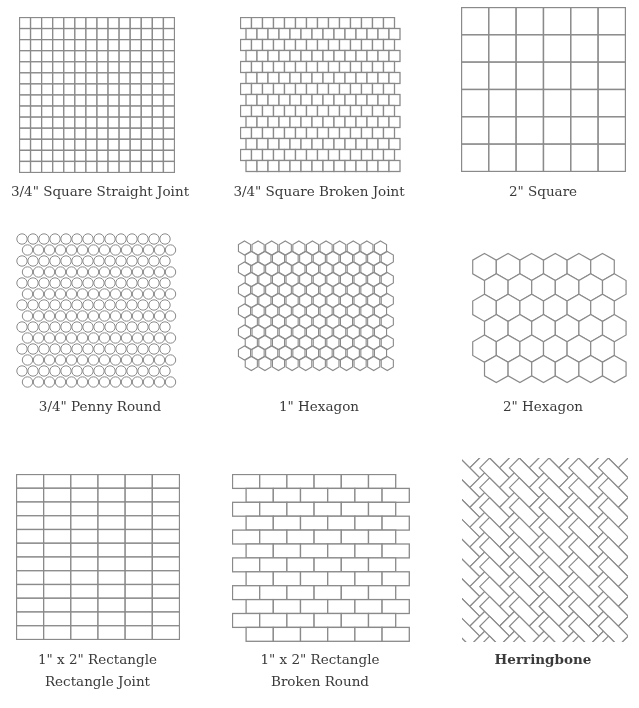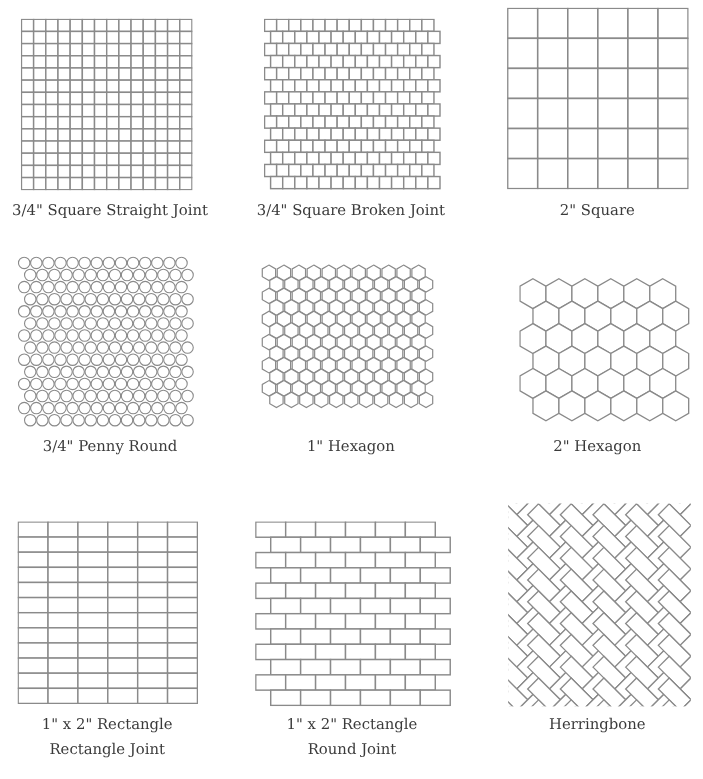--- a/index.html
+++ b/index.html
@@ -1023,25 +1023,25 @@
           <rect x="14.1" y="153.4" width="27.2" height="13.9"></rect>
           <rect x="41.3" y="153.4" width="27.2" height="13.9"></rect>
           <rect x="68.5" y="153.4" width="27.2" height="13.9"></rect>
           <rect x="95.69999999999999" y="153.4" width="27.2" height="13.9"></rect>
           <rect x="122.89999999999999" y="153.4" width="27.2" height="13.9"></rect>
           <rect x="150.1" y="153.4" width="27.2" height="13.9"></rect>
         </g>
     </svg>
     <div class="caption" style="left:7px;width:200px;top:193px;">
       <span>1" x 2" Rectangle</span>
-      <span>Round Joint</span>
+      <span>Broken Round</span>
     </div>
   </div>
 
-  <div class="cell" style="left:426px;top:455px;width:213px;height:253px;">
+  <div class="cell" style="left:426px;top:455px;width:213px;height:253px;font-weight:bold;">
     <svg class="tile-svg" style="left:36px;top:3px;" width="166" height="184" viewBox="0 0 166 184">
       <defs>
           <clipPath id="hb-clip">
             <rect x="0" y="0" width="166" height="184"></rect>
           </clipPath>
         </defs>
       <g id="g-herring" fill="#fff" stroke="#8a8a8a" stroke-width="1.2" clip-path="url(#hb-clip)">
           <polygon points="-71.40,-29.70 -51.60,-9.90 -41.70,-19.80 -61.50,-39.60"></polygon>
           <polygon points="-51.60,-9.90 -31.80,-29.70 -21.90,-19.80 -41.70,0.00"></polygon>
           <polygon points="-41.70,-29.70 -21.90,-9.90 -12.00,-19.80 -31.80,-39.60"></polygon>

